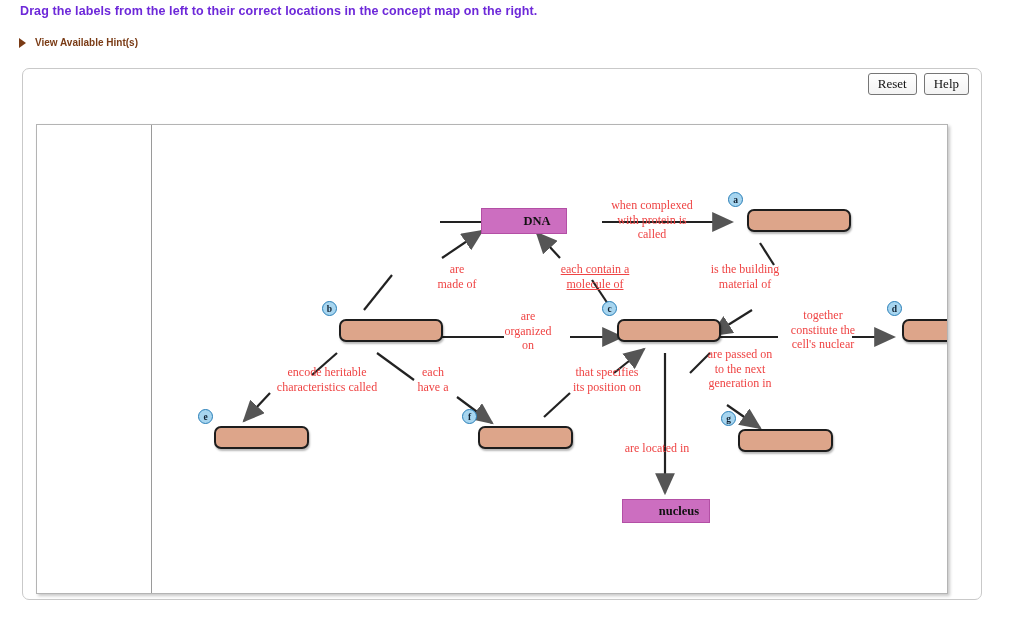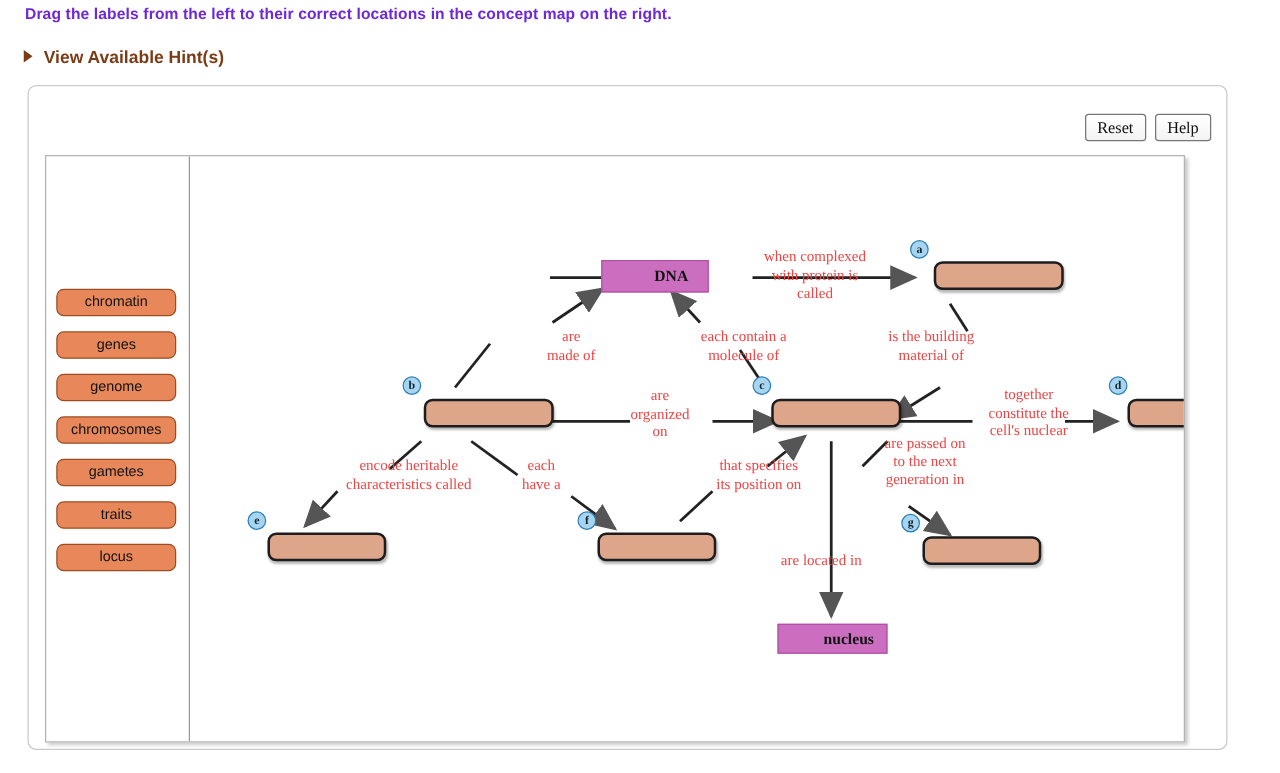--- a/index.html
+++ b/index.html
@@ -38,21 +38,21 @@
     cursor: pointer;
   }
   .hint-triangle {
     width: 0;
     height: 0;
     border-left: 7px solid #7a3b15;
     border-top: 5px solid transparent;
     border-bottom: 5px solid transparent;
   }
   .hints-label {
-    font-size: 14px;
+    font-size: 10px;
     font-weight: bold;
     color: #7a3b15;
     white-space: nowrap;
   }
 
   
   .panel {
     position: absolute;
     left: 22px;
     top: 68px;
@@ -61,21 +61,21 @@
     border: 1px solid #c9c9c9;
     border-radius: 7px;
     background: #ffffff;
     box-sizing: border-box;
   }
 
   
   .toolbar {
     position: absolute;
     right: 12px;
-    top: 22px;
+    top: 4px;
     display: flex;
     gap: 7px;
   }
   .tbtn {
     font-family: "Liberation Serif", serif;
     font-size: 13px;
     color: #111;
     background: linear-gradient(#ffffff, #f3f3f3);
     border: 1px solid #767676;
     border-radius: 3px;
@@ -219,29 +219,20 @@
   <div class="panel">
 
     <div class="toolbar">
       <button class="tbtn">Reset</button>
       <button class="tbtn">Help</button>
     </div>
 
     <div class="canvas">
       <div class="divider"></div>
 
-      <div class="bank">
-        <div class="chip">chromatin</div>
-        <div class="chip">genes</div>
-        <div class="chip">genome</div>
-        <div class="chip">chromosomes</div>
-        <div class="chip">gametes</div>
-        <div class="chip">traits</div>
-        <div class="chip">locus</div>
-      </div>
 
       <div class="map">
 
         <svg class="edges" viewBox="0 0 796 468">
           <defs>
             <marker id="ah" markerWidth="9" markerHeight="8" refX="8" refY="4" orient="auto">
               <path d="M0,0 L9,4 L0,8 z" fill="#4a4a4a"></path>
             </marker>
             <marker id="ahb" markerWidth="10" markerHeight="9" refX="9" refY="4.5" orient="auto">
               <path d="M0,0 L10,4.5 L0,9 z" fill="#555555"></path>
@@ -304,21 +295,21 @@
         <div class="bullet" style="left:310px; top:284px;">f</div>
 
         <div class="dropzone" style="left:586px; top:304px; width:95px; height:23px;"></div>
         <div class="bullet" style="left:569px; top:286px;">g</div>
 
         <div class="phrase" style="left:440px; top:73px; width:120px;">when complexed
 with protein is
 called</div>
         <div class="phrase" style="left:275px; top:137px; width:60px;">are
 made of</div>
-        <div class="phrase" style="left:388px; top:137px; width:110px;">each contain a
+        <div class="phrase" style="left:388px; top:137px; width:110px;text-decoration:underline;">each contain a
 molecule of</div>
         <div class="phrase" style="left:538px; top:137px; width:110px;">is the building
 material of</div>
         <div class="phrase" style="left:335px; top:184px; width:82px;">are
 organized
 on</div>
         <div class="phrase" style="left:615px; top:183px; width:112px;">together
 constitute the
 cell's nuclear</div>
         <div class="phrase" style="left:110px; top:240px; width:130px;">encode heritable

